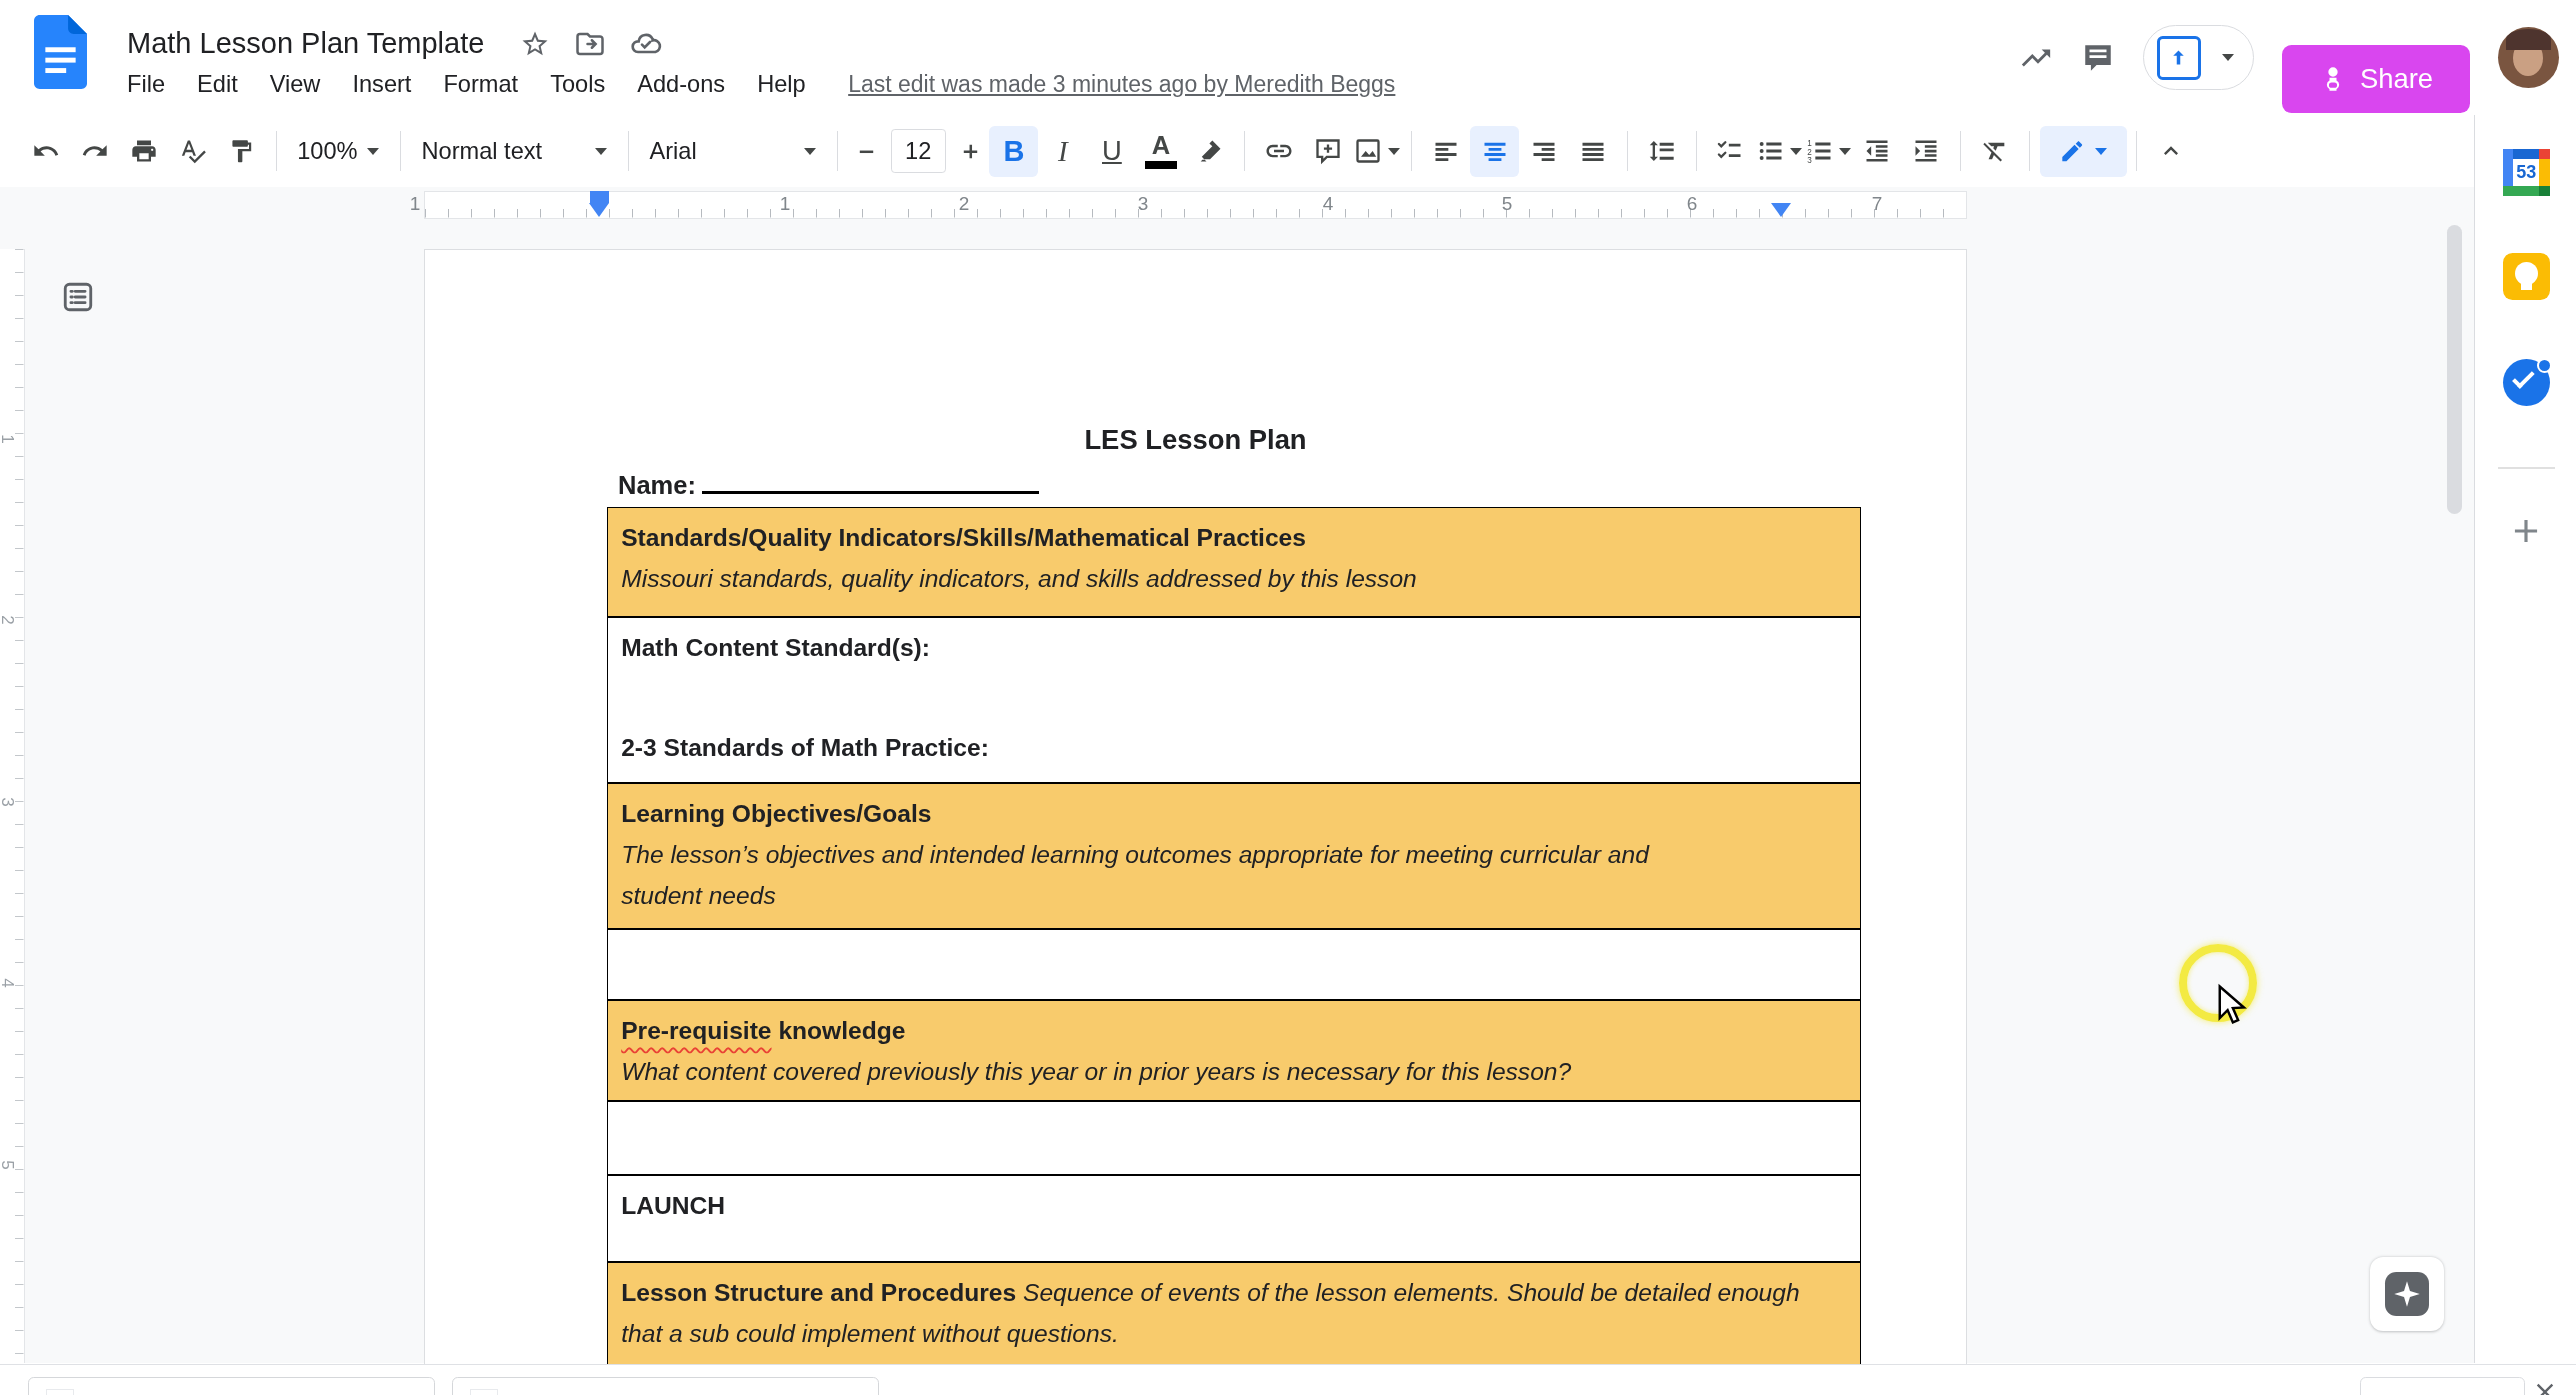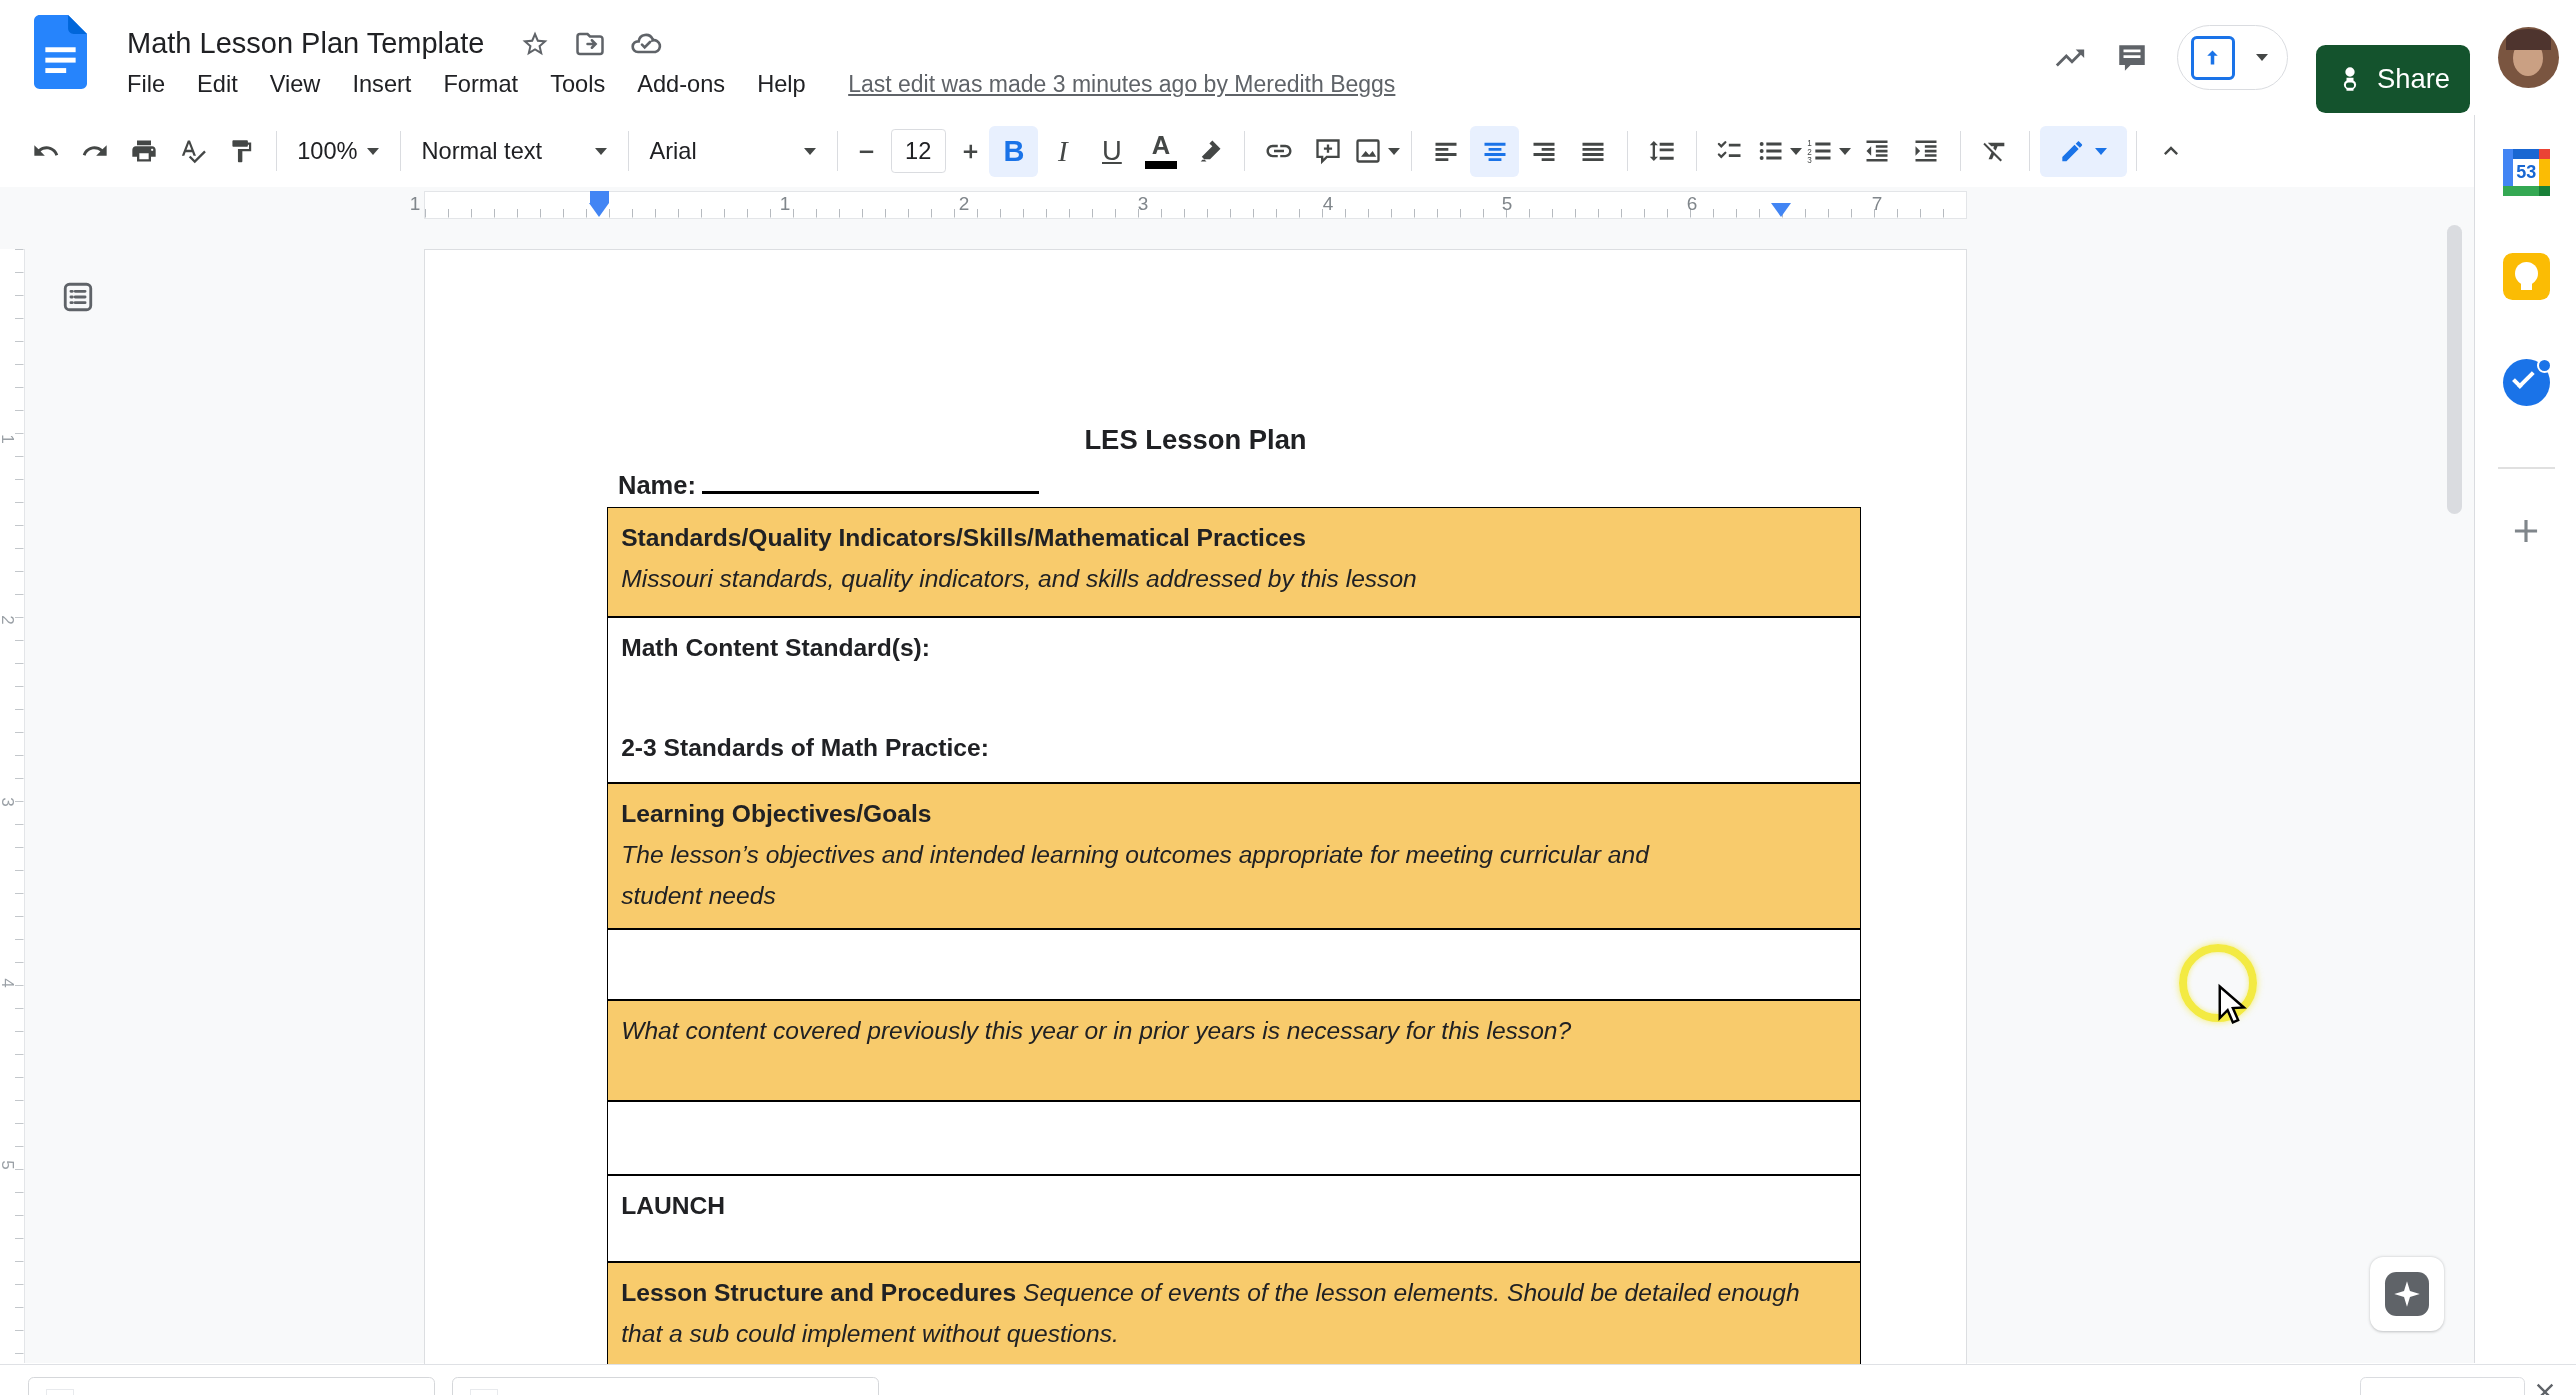--- a/index.html
+++ b/index.html
@@ -13,21 +13,21 @@
   .title-row { position:absolute; left:127px; top:27px; display:flex; align-items:center; }
   .doc-title { font-size:29px; color:#202124; white-space:nowrap; }
   .title-icons { display:flex; align-items:center; gap:24.6px; margin-left:36px; }
   .menu-row { position:absolute; left:127px; top:62px; display:flex; align-items:center; height:44px; }
   .menu-item { font-size:23.6px; color:#202124; padding:0 16px; cursor:default; }
   .menu-item:first-child { padding-left:0; }
   .last-edit { font-size:23px; color:#5f6368; text-decoration:underline; margin-left:26.5px; white-space:nowrap; }
   .right-cluster { position:absolute; right:17px; top:0; height:115px; display:flex; align-items:center; gap:28px; }
   .present-pill { display:flex; align-items:center; gap:11.3px; border:0.9px solid #dadce0; border-radius:38px; padding:9.5px 19px 9.5px 13.2px; background:#fff; }
   .present-box { width:44px; height:44px; border:3.8px solid #1a73e8; border-radius:5.7px; display:flex; align-items:center; justify-content:center; }
-  .share-btn { display:flex; align-items:center; gap:13.2px; background:#14532d; color:#fff; border-radius:9.5px; padding:0 20px; height:68px; font-size:27.4px; font-weight:500;margin-top:43px; }
+  .share-btn { display:flex; align-items:center; gap:13.2px; background:#d946ef; color:#fff; border-radius:9.5px; padding:0 37px; height:68px; font-size:27.4px; font-weight:500;margin-top:43px; }
   .avatar { width:61px; height:61px; border-radius:50%; background:#7a5540; position:relative; overflow:hidden; }
   .avatar::before { content:""; position:absolute; left:15px; top:13.2px; width:30px; height:36px; border-radius:50%; background:#caa083; }
   .avatar::after { content:""; position:absolute; left:7.6px; top:1.9px; width:45px; height:21px; border-radius:50% 50% 0 0; background:#4e342e; }
 
   
   .toolbar { position:absolute; left:0; top:115px; width:2474px; height:72px; background:#fff; display:flex; align-items:center; padding-left:21px; }
   .icon-btn { height:51px; min-width:49px; display:flex; align-items:center; justify-content:center; border-radius:5.7px; position:relative; }
   .icon-btn.active { background:#e8f0fe; }
   .tsep { width:0.9px; height:40px; background:#dadce0; margin:0 9.5px; }
   .caret-down { width:0; height:0; border-left:6.6px solid transparent; border-right:6.6px solid transparent; border-top:7.6px solid #444746; margin-left:9.5px; }
@@ -391,20 +391,21 @@
         <div class="trow" style="min-height:166px;">
           <div class="rt">Math Content Standard(s):</div>
           <div class="rt" style="margin-top:59px;">2-3 Standards of Math Practice:</div>
         </div>
         <div class="trow yellow" style="min-height:146px;">
           <div class="rt">Learning Objectives/Goals</div>
           <div class="rd" style="max-width:1097px;">The lesson’s objectives and intended learning outcomes appropriate for meeting curricular and student needs</div>
         </div>
         <div class="trow" style="min-height:71px;"></div>
         <div class="trow yellow" style="min-height:101px;">
+          <div class="rt"><span class="misspelled">Pre-requisite</span><span> knowledge</span></div>
           <div class="rd">What content covered previously this year or in prior years is necessary for this lesson?</div>
         </div>
         <div class="trow" style="min-height:74px;"></div>
         <div class="trow" style="min-height:87px;">
           <div class="rt">LAUNCH</div>
         </div>
         <div class="trow yellow" style="min-height:103px;">
           <span class="rt">Lesson Structure and Procedures</span><span class="rd"> Sequence of events of the lesson elements. Should be detailed enough that a sub could implement without questions.</span>
         </div>
       </div>

